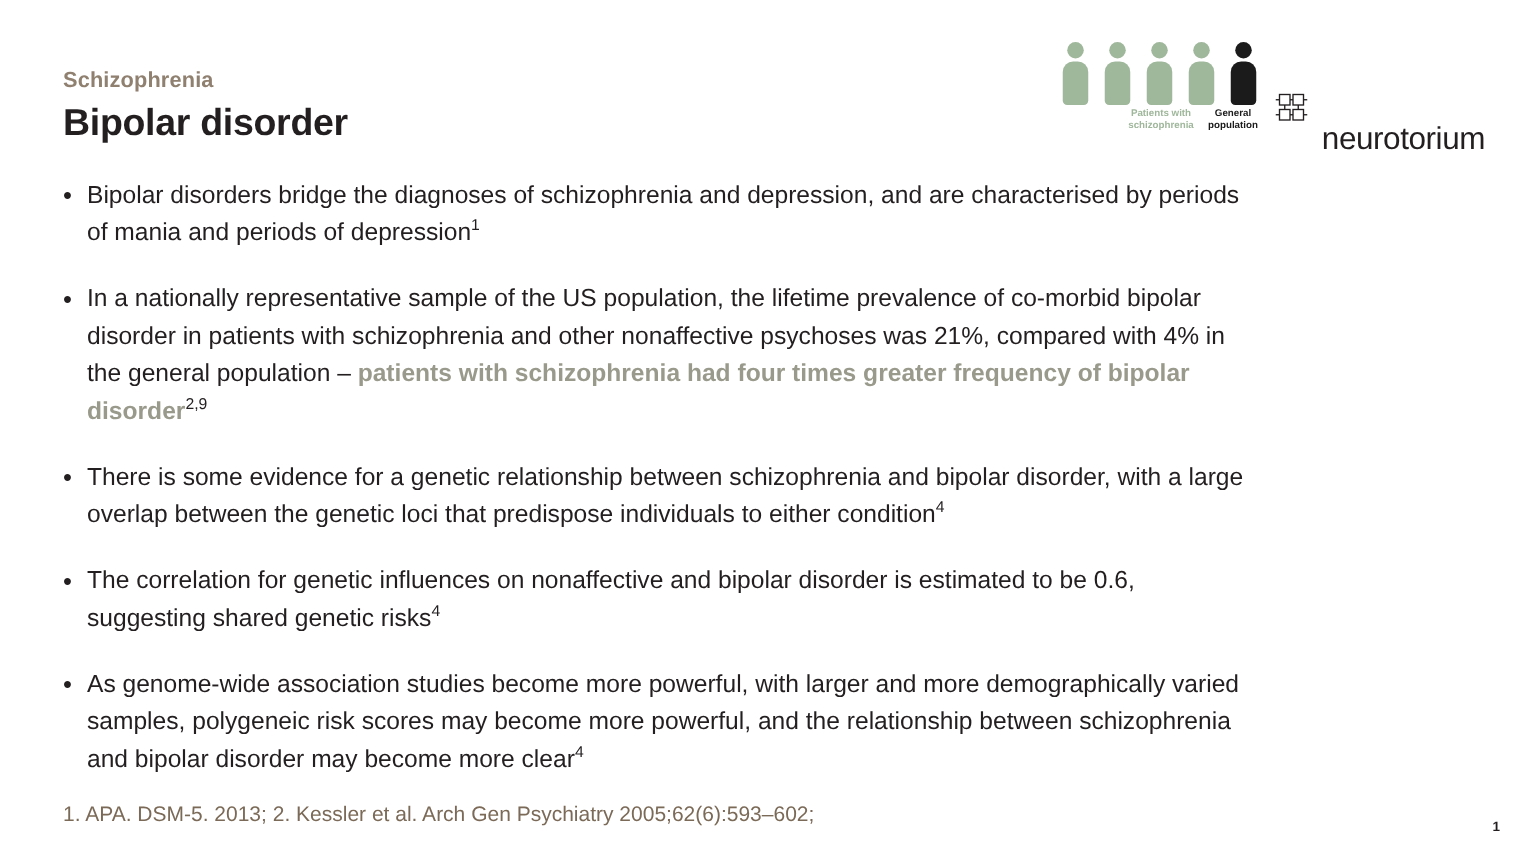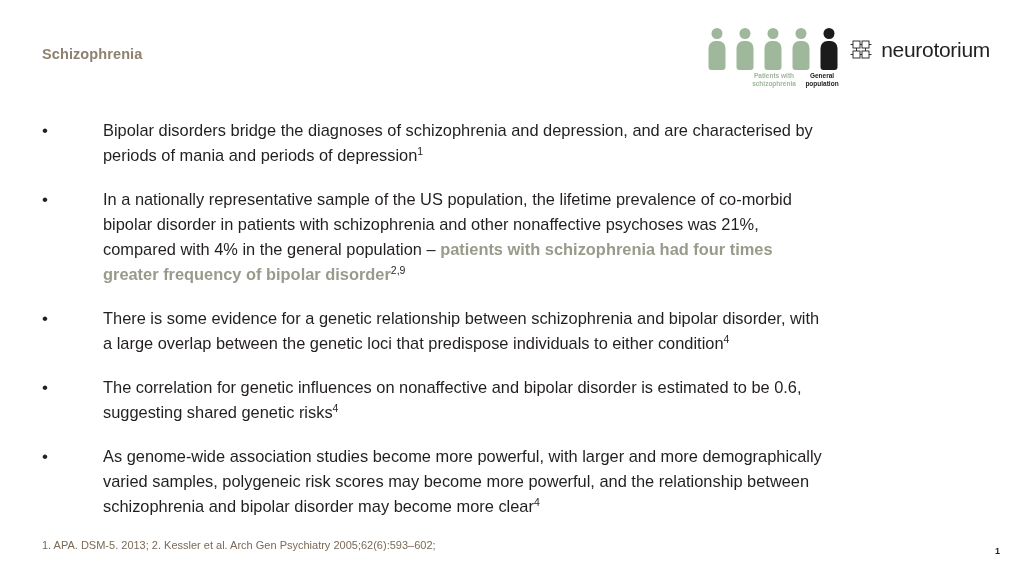--- a/index.html
+++ b/index.html
@@ -116,20 +116,21 @@
     gap: 9px;
   }
   .brand-mark {
     width: 22px;
     height: 24px;
   }
   .brand-name {
     font-size: 21px;
     color: #231f20;
     letter-spacing: -0.3px;
+    margin-top: 43px;
   }
 
   
   .content {
     position: absolute;
     left: 42px;
     top: 118px;
     width: 790px;
   }
   .bullet {
@@ -140,58 +141,58 @@
     width: 16px;
     flex: 0 0 16px;
     font-size: 17px;
     line-height: 25px;
     color: #231f20;
   }
   .bullet .text {
     font-size: 16.4px;
     line-height: 25px;
     color: #231f20;
-    margin-left: 45px;
   }
   .hl {
     color: #9a9a8c;
     font-weight: bold;
   }
   sup {
     font-size: 10.5px;
     vertical-align: super;
     line-height: 0;
   }
 
   
   .footnotes {
     position: absolute;
     left: 42px;
     bottom: 22px;
-    font-size: 11px;
+    font-size: 14px;
     line-height: 1.55;
     color: #7b6a57;
     width: 700px;
   }
 
   .page-number {
     position: absolute;
     right: 24px;
     bottom: 20px;
     font-size: 9px;
     font-weight: bold;
     color: #231f20;
   }
 </style>
 </head>
 <body>
 
 <div class="slide">
 
   <div class="eyebrow">Schizophrenia</div>
+  <div class="title">Bipolar disorder</div>
 
   <div class="people-figure">
     <div class="people-row">
       <div class="person">
           <div class="head"></div>
           <div class="body"></div>
         </div>
       <div class="person">
           <div class="head"></div>
           <div class="body"></div>

